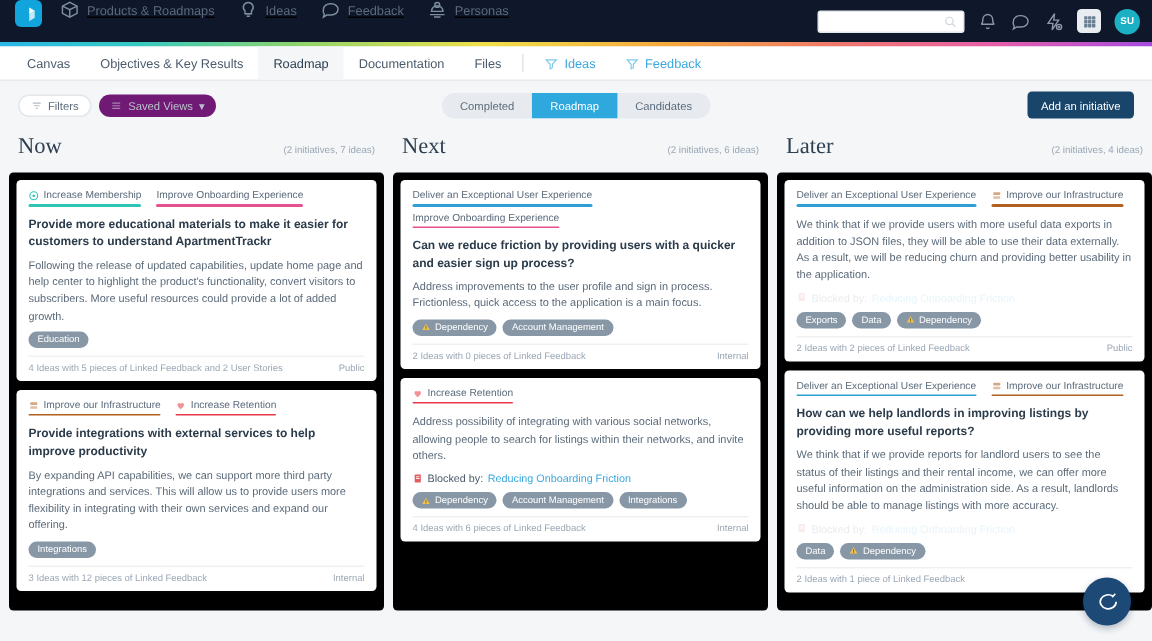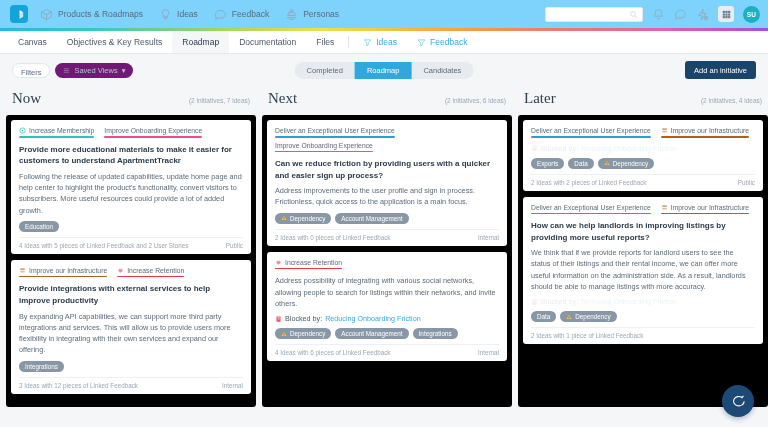--- a/index.html
+++ b/index.html
@@ -6,24 +6,25 @@
   html, body {
     width: 768px; height: 427px;
     font-family: "Liberation Sans", sans-serif;
     background: #f4f6f8;
     overflow: hidden;
   }
   #app { position: relative; width: 768px; height: 427px; background: #f4f6f8; }
 
   
   .topbar {
-    height: 28px; background: #7dd3fc;
-    display: flex; align-items: center;
+    height: 28px; background: #0f172a;
+    display: flex; align-items: flex-start;
     padding: 0 10px;
     position: relative;
+    text-decoration: underline;
   }
   .logo {
     width: 18px; height: 18px; border-radius: 4px;
     background: #12a5dd;
     display: flex; align-items: center; justify-content: center;
     flex: 0 0 auto; margin-right: 12px;
   }
   .logo svg { display: block; }
   .topnav { display: flex; align-items: center; gap: 16px; }
   .topnav-item {
@@ -78,21 +79,21 @@
   
   .toolbar {
     height: 32px; display: flex; align-items: center;
     padding: 0 12px; position: relative;
   }
   .pill {
     display: flex; align-items: center; gap: 4px;
     height: 15px; padding: 0 8px; border-radius: 8px;
     font-size: 7.5px; cursor: pointer;
   }
-  .pill.white { background: #fff; color: #5b6b7b; border: 1px solid #e2e7ec; flex-direction: column; }
+  .pill.white { background: #fff; color: #5b6b7b; border: 1px solid #e2e7ec; }
   .pill.grey { background: #701a75; color: #b9c2cb; margin-left: 5px; }
   .pill .ico { width: 7px; height: 7px; opacity: .6; }
   .seg {
     position: absolute; left: 50%; transform: translateX(-50%);
     display: flex; background: #e7ebef; border-radius: 9px; height: 17px;
     overflow: hidden;
   }
   .seg-item {
     display: flex; align-items: center; padding: 0 12px;
     font-size: 7.5px; color: #5b6b7b; cursor: pointer;
@@ -486,20 +487,21 @@
                 <div class="goal-row">
                   <svg viewBox="0 0 24 24" class="ico" width="7" height="7">
                     <rect x="4" y="4" width="16" height="6" rx="1.5" fill="#b2601f" opacity=".55"></rect>
                     <rect x="4" y="13" width="16" height="6" rx="1.5" fill="#b2601f" opacity=".4"></rect>
                   </svg>
                   <span class="goal-label">Improve our Infrastructure</span>
                 </div>
                 <div class="goal-bar" style="background: rgb(178, 96, 31);"></div>
               </div>
             </div>
+            <div class="card-desc">We think that if we provide users with more useful data exports in addition to JSON files, they will be able to use their data externally. As a result, we will be reducing churn and providing better usability in the application.</div>
             <div class="blocked faded">
               <svg viewBox="0 0 24 24" class="ico" width="7" height="8">
                 <rect x="5" y="3" width="14" height="18" rx="1.5" fill="#e35d5d"></rect>
                 <rect x="8" y="7" width="8" height="2" fill="#fff"></rect>
                 <rect x="8" y="11" width="8" height="2" fill="#fff"></rect>
               </svg>
               <span>Blocked by:</span>
               <a>Reducing Onboarding Friction</a>
             </div>
             <div class="tags">

